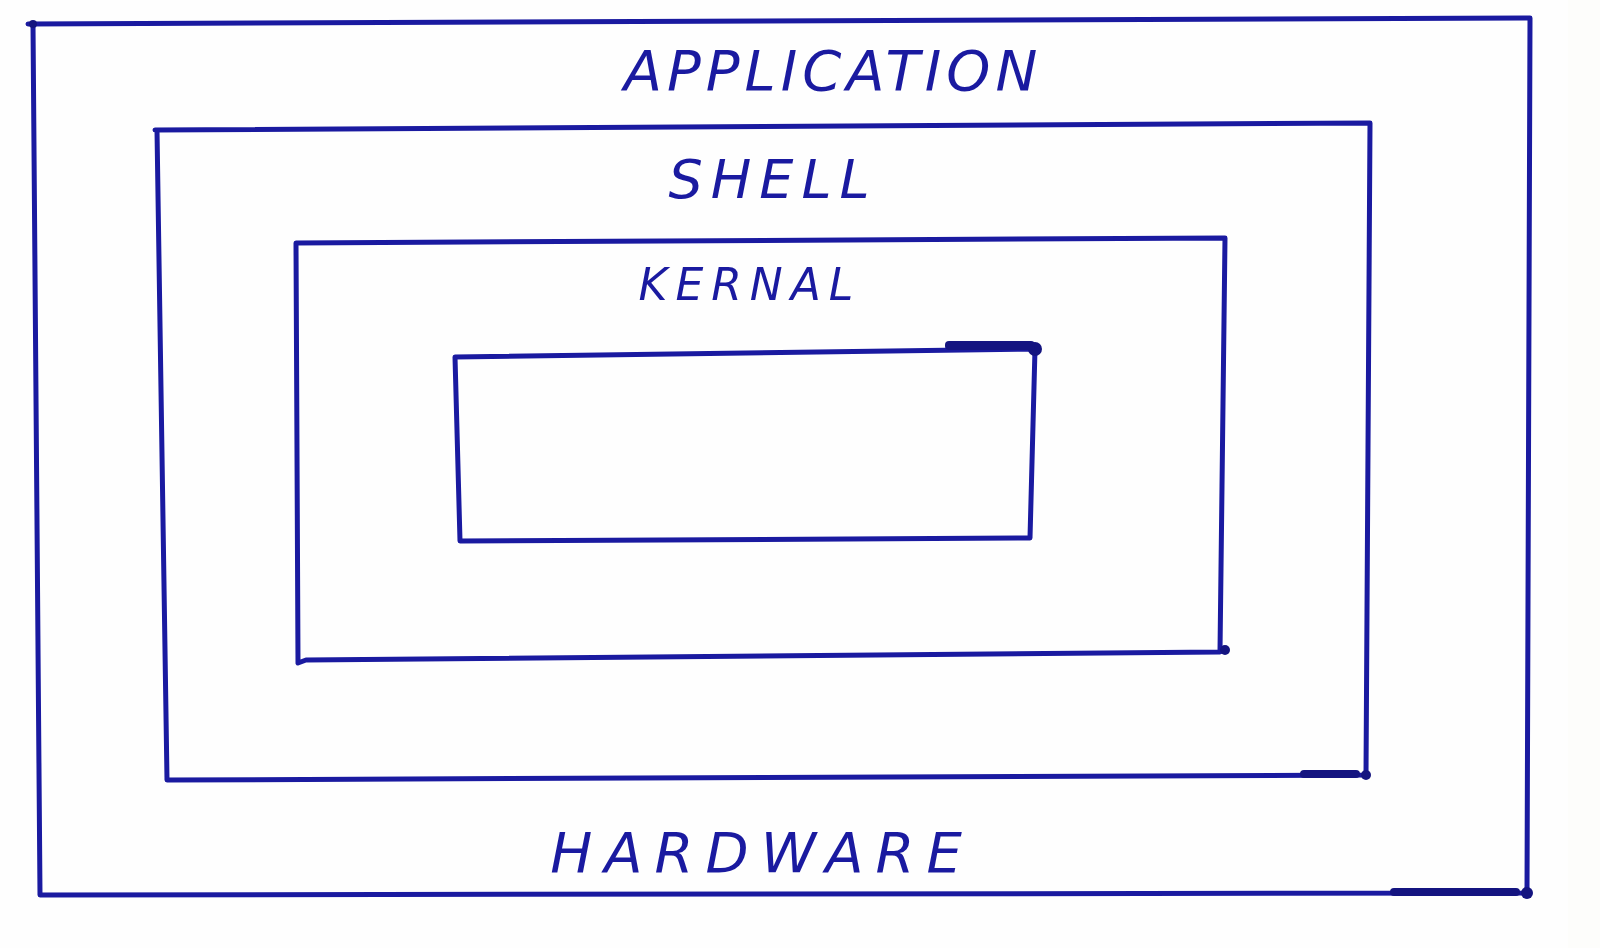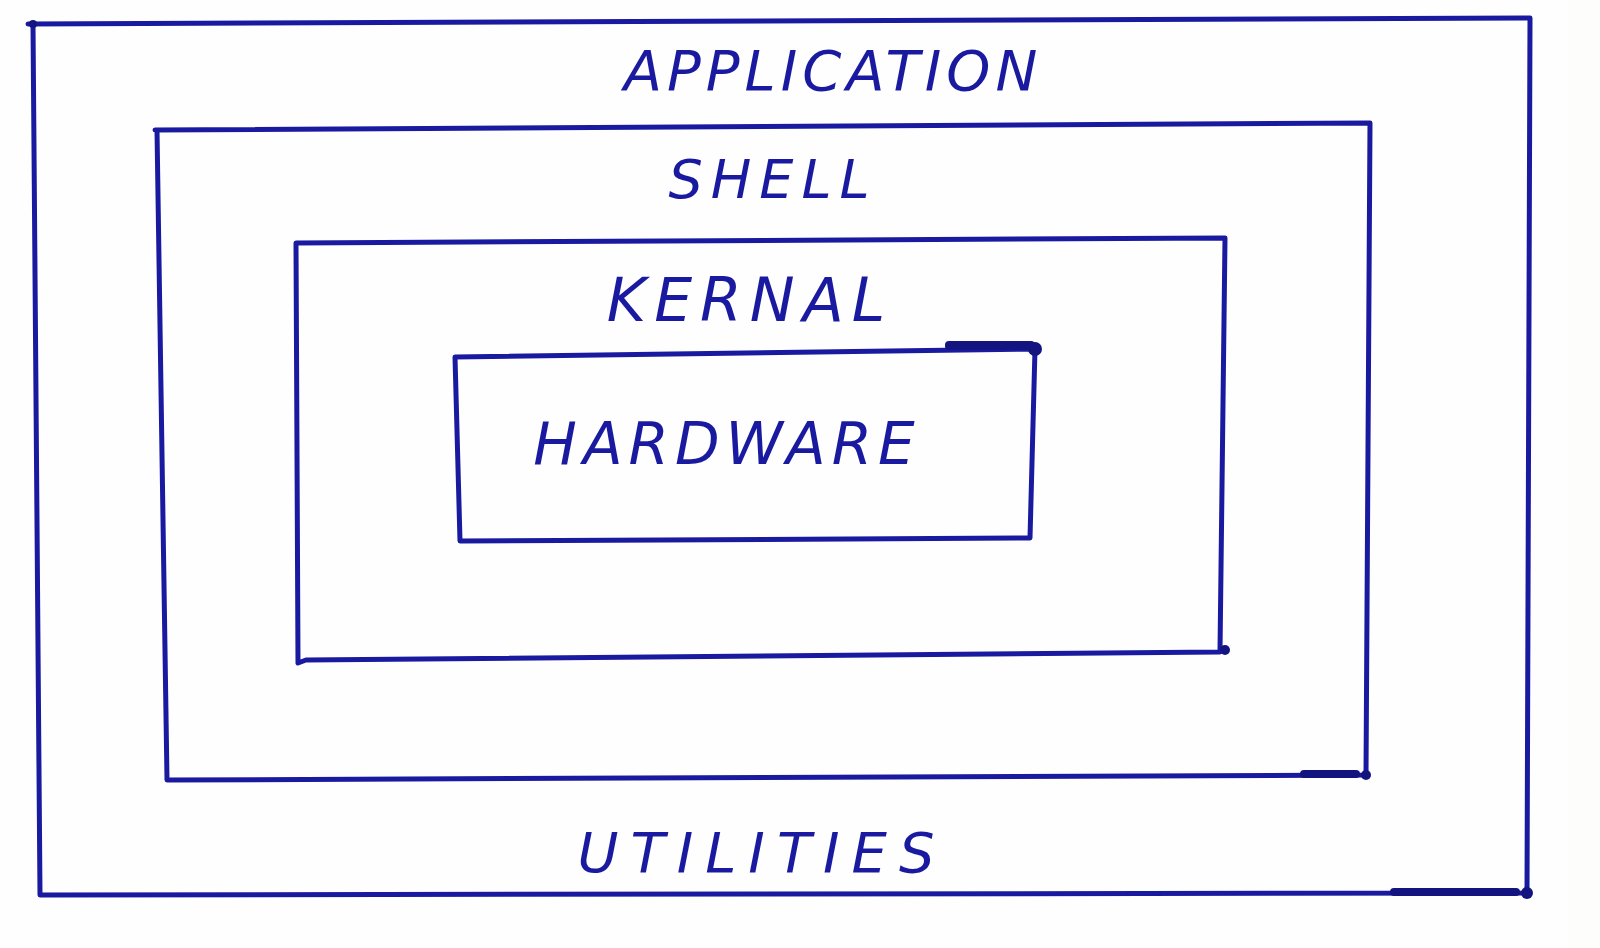--- a/index.html
+++ b/index.html
@@ -27,21 +27,21 @@
       color: #1a1aa0;
       font-style: italic;
       letter-spacing: 6px;
       white-space: nowrap;
       transform: translateX(-50%);
       text-align: center;
       font-weight: normal;
     }
     .label.application { left: 833px; top: 38px;  font-size: 56px; letter-spacing: 5px; }
     .label.shell       { left: 773px; top: 148px; font-size: 54px; letter-spacing: 8px; }
-    .label.kernal      { left: 750px; top: 265px; font-size: 60px; letter-spacing: 8px; }
+    .label.kernal      { left: 750px; top: 259px; font-size: 44px; letter-spacing: 8px; }
     .label.hardware    { left: 727px; top: 410px; font-size: 58px; letter-spacing: 6px; }
     .label.utilities   { left: 762px; top: 820px; font-size: 56px; letter-spacing: 12px; }
   </style>
 </head>
 <body>
 
 <div class="canvas">
   <svg class="lines" viewBox="0 0 1600 948">
     <g fill="none" stroke="#1a1aa0" stroke-width="5" stroke-linecap="round" stroke-linejoin="round">
 
@@ -62,15 +62,14 @@
       <circle cx="1035" cy="349" r="7"></circle>
       <rect x="945" y="341" width="90" height="9" rx="4"></rect>
       <rect x="1300" y="770" width="60" height="8" rx="4"></rect>
       <rect x="1390" y="888" width="130" height="8" rx="4"></rect>
     </g>
   </svg>
 
   <div class="label application">APPLICATION</div>
   <div class="label shell">SHELL</div>
   <div class="label kernal">KERNAL</div>
-  <div class="label hardware">HARDWARE</div>
-  <div class="label utilities">UTILITIES</div>
+  <div class="label utilities">HARDWARE</div>
 </div>
 
 </body></html>

